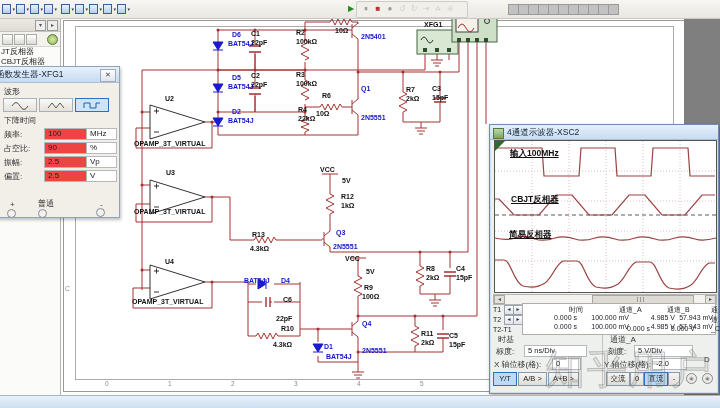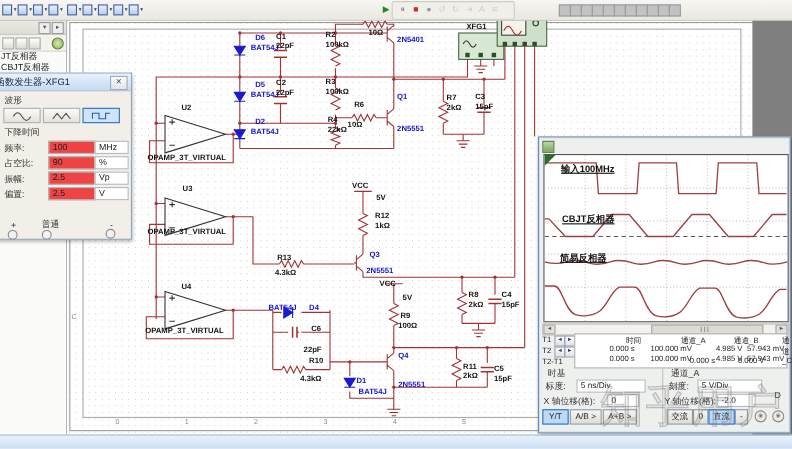--- a/index.html
+++ b/index.html
@@ -404,20 +404,21 @@
     </div>
     <span class="term" style="left:19px;top:133px">+</span>
     <span class="term" style="left:47px;top:131px">普通</span>
     <span class="term" style="left:109px;top:133px">-</span>
     <span class="tcirc" style="left:16px;top:142px"></span>
     <span class="tcirc" style="left:47px;top:142px"></span>
     <span class="tcirc" style="left:105px;top:141px"></span>
   </div>
 
   <div id="scope">
+    <div class="stitle">4通道示波器-XSC2</div>
     <div class="sticon"></div>
 
     <div id="display">
       <svg width="221" height="151" viewBox="493 139 221 151">
         <g stroke="#dcc0c0" stroke-width="1" stroke-dasharray="1,2">
           <path d="M530,139 V290 M567,139 V290 M604,139 V290 M641,139 V290 M678,139 V290"></path>
           <path d="M493,169 H714 M493,199 H714 M493,229 H714 M493,259 H714"></path>
         </g>
         <path d="M493,213 H714" stroke="#5a5a5a" stroke-width="1" stroke-dasharray="4,3" fill="none"></path>
         <g stroke="#9c4040" stroke-width="1.2" fill="none">

